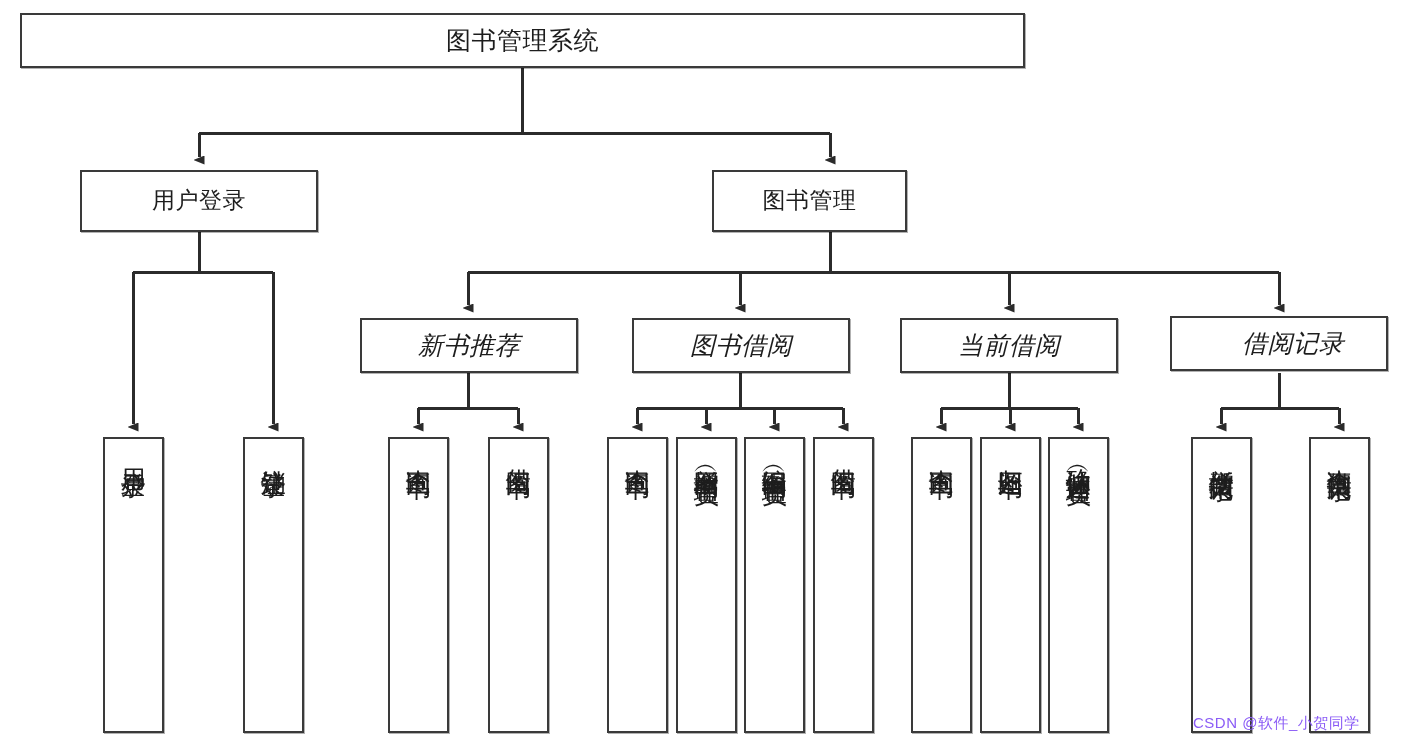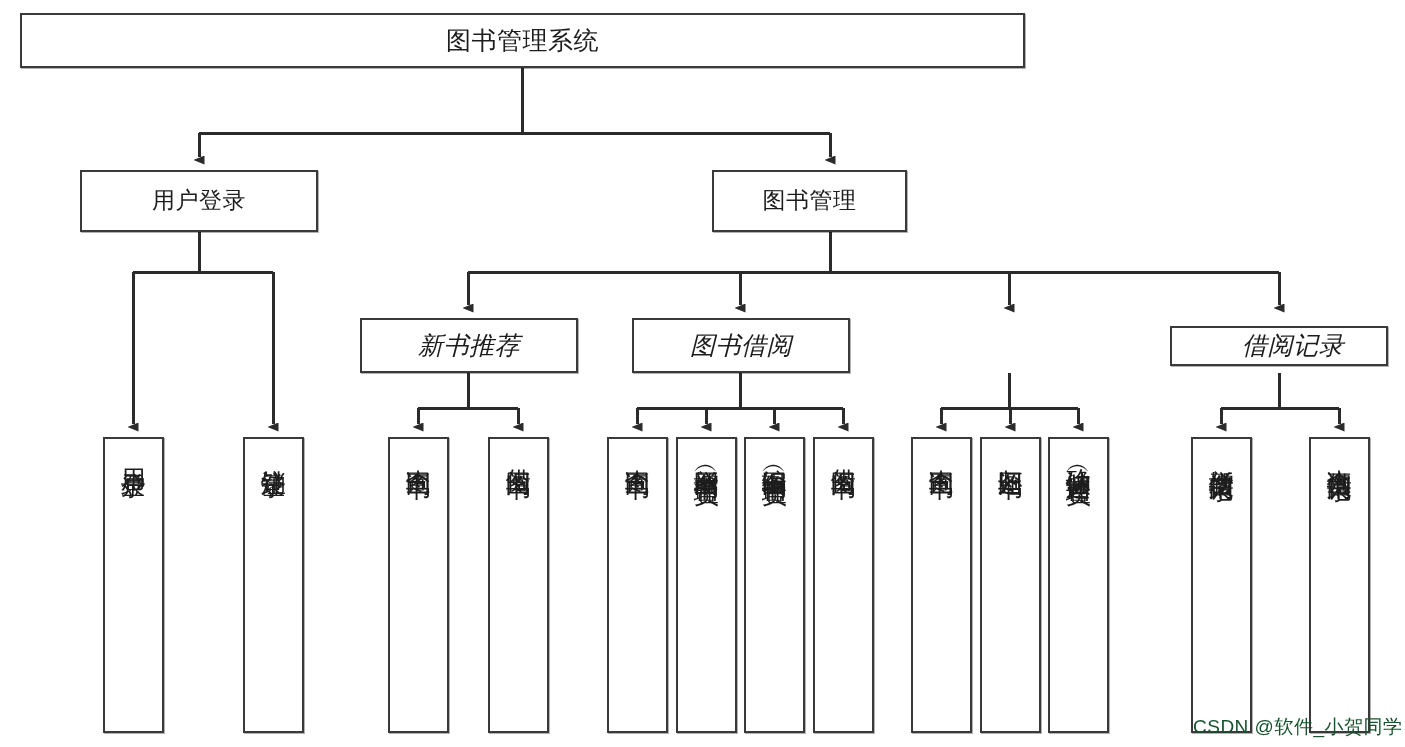--- a/index.html
+++ b/index.html
@@ -55,22 +55,22 @@
     writing-mode: vertical-rl;
     text-orientation: upright;
     font-size: 25px;
     line-height: 1.06;
     letter-spacing: 2px;
     white-space: normal;
     max-height: 100%;
   }
   .watermark {
     position: absolute;
-    color: #14532d;
-    font-size: 19px;
+    color: #8b5cf6;
+    font-size: 15px;
     letter-spacing: 0.5px;
     white-space: nowrap;
     user-select: none;
   }
 </style>
 </head>
 <body>
 
 <div id="canvas">
 
@@ -134,21 +134,24 @@
   <div class="node lvl2" style="left:712px; top:170px; width:195px; height:62px;">
     <span class="label">图书管理</span>
   </div>
 
   <div class="node lvl3" style="left:360px; top:318px; width:218px; height:55px;">
     <span class="label">新书推荐</span>
   </div>
   <div class="node lvl3" style="left:632px; top:318px; width:218px; height:55px;align-items:center;">
     <span class="label">图书借阅</span>
   </div>
-  <div class="node lvl3" style="left:1170px; top:326px; width:218px; height:40px;padding-left:28px;">
+  <div class="node lvl3" style="left:900px; top:318px; width:218px; height:55px;">
+    <span class="label">当前借阅</span>
+  </div>
+  <div class="node lvl3" style="left:1170px; top:316px; width:218px; height:55px;padding-left:28px;">
     <span class="label">借阅记录</span>
   </div>
 
   <div class="node leaf" style="left:103px; top:437px; width:61px; height:296px;">
     <span class="label">用户登录</span>
   </div>
   <div class="node leaf" style="left:243px; top:437px; width:61px; height:296px;">
     <span class="label">注销登录</span>
   </div>
 

